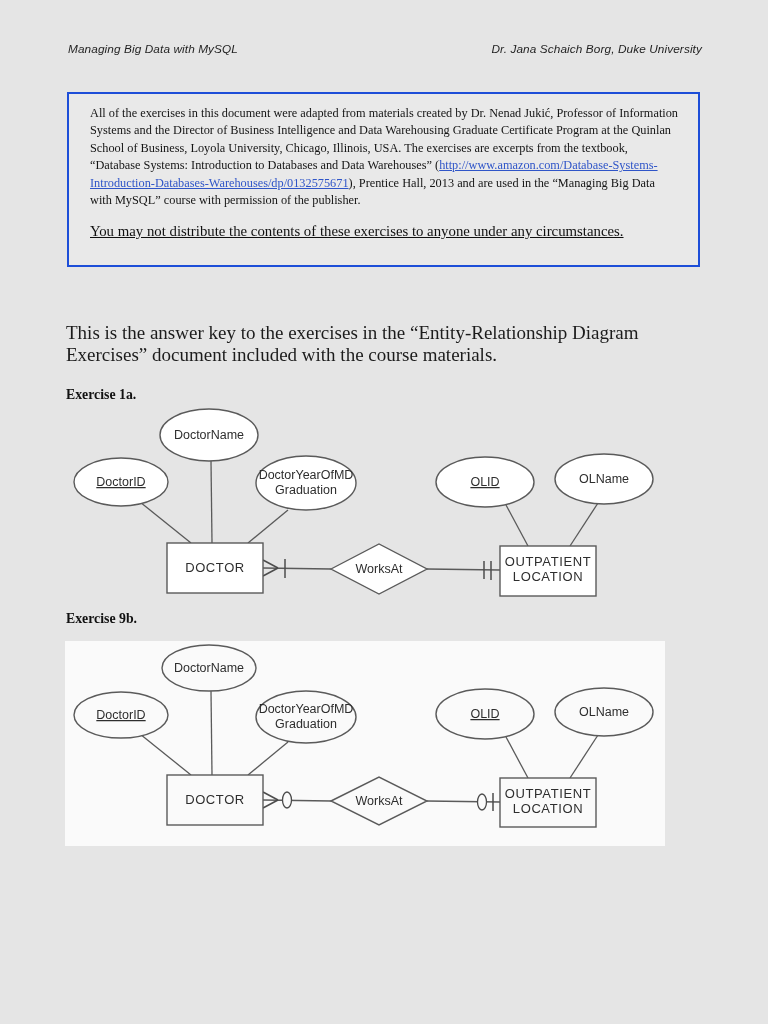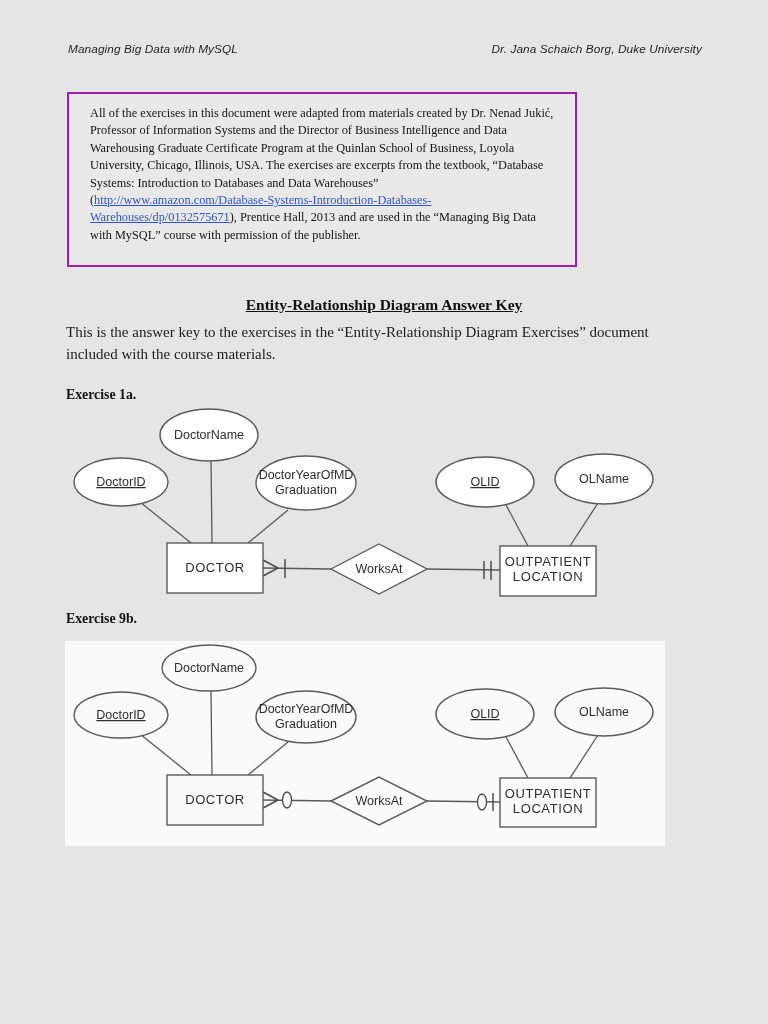--- a/index.html
+++ b/index.html
@@ -12,39 +12,39 @@
   .hdr {
     position:absolute; top:42px;
     font-family:"Liberation Sans", sans-serif; font-style:italic;
     font-size:11.8px; color:#1f1f1f; letter-spacing:0.1px;
   }
   .hdr-left  { left:68px; }
   .hdr-right { right:66px;text-align:right; }
 
   
   .disclaimer {
-    position:absolute; left:67px; top:92px; width:510px; height:175px;
-    box-sizing:border-box; background:#e9e9e9; border:2px solid #a21caf;
+    position:absolute; left:67px; top:92px; width:633px; height:175px;
+    box-sizing:border-box; background:#e9e9e9; border:2px solid #1d4ed8;
     padding:11px 19px 0 21px;
   }
   .disclaimer .body { margin:0; font-size:12.3px; line-height:17.4px; color:#141414; }
   .disclaimer a { color:#2f55c8; text-decoration:underline; cursor:pointer; }
   .disclaimer .notice {
     margin:13px 0 0 0; font-size:14.8px; line-height:19px;
     text-decoration:underline; color:#101010;
   }
 
   
   .doc-title {
     position:absolute; left:0; top:296px; width:768px; text-align:center;
     font-size:15.5px; font-weight:bold; text-decoration:underline; color:#111;
   }
   .intro {
     position:absolute; left:66px; top:322px; width:604px;
-    font-size:15px; line-height:21.5px; color:#1c1c1c;
+    font-size:19px; line-height:21.5px; color:#1c1c1c;
   }
   .exercise-heading {
     position:absolute; left:66px; font-size:13.8px; font-weight:bold; color:#111;
   }
   #ex1a-heading { top:387px; }
   #ex1b-heading { top:611px; }
 
   
   svg.diagram { position:absolute; left:65px; }
   #diagram-1a { top:398px; }
@@ -66,23 +66,23 @@
 </head>
 <body>
 
 <div class="page">
 
   <div class="hdr hdr-left">Managing Big Data with MySQL</div>
   <div class="hdr hdr-right">Dr. Jana Schaich Borg, Duke University</div>
 
   <div class="disclaimer">
     <p class="body"><span>All of the exercises in this document were adapted from materials created by Dr. Nenad Jukić, Professor of Information Systems and the Director of Business Intelligence and Data Warehousing Graduate Certificate Program at the Quinlan School of Business, Loyola University, Chicago, Illinois, USA.  The exercises are excerpts from the textbook, “Database Systems: Introduction to Databases and Data Warehouses” (</span><a href="#">http://www.amazon.com/Database-Systems-Introduction-Databases-Warehouses/dp/0132575671</a><span>), Prentice Hall, 2013 and are used in the “Managing Big Data with MySQL” course with permission of the publisher.</span></p>
+    <p class="notice">You may not distribute the contents of these exercises to anyone under any circumstances.</p>
   </div>
 
-  <div class="doc-title">Entity-Relationship Diagram Answer Key</div>
   <div class="intro">This is the answer key to the exercises in the “Entity-Relationship Diagram Exercises” document included with the course materials.</div>
 
   <div id="ex1a-heading" class="exercise-heading">Exercise 1a.</div>
 
   <svg id="diagram-1a" class="diagram d1a" width="600" height="212" viewBox="0 0 600 212">
 
     <line class="conn" x1="75" y1="104" x2="126" y2="145"></line>
     <line class="conn" x1="146" y1="63" x2="147" y2="145"></line>
     <line class="conn" x1="223" y1="112" x2="183" y2="145"></line>
     <line class="conn" x1="441" y1="107" x2="463" y2="148"></line>

